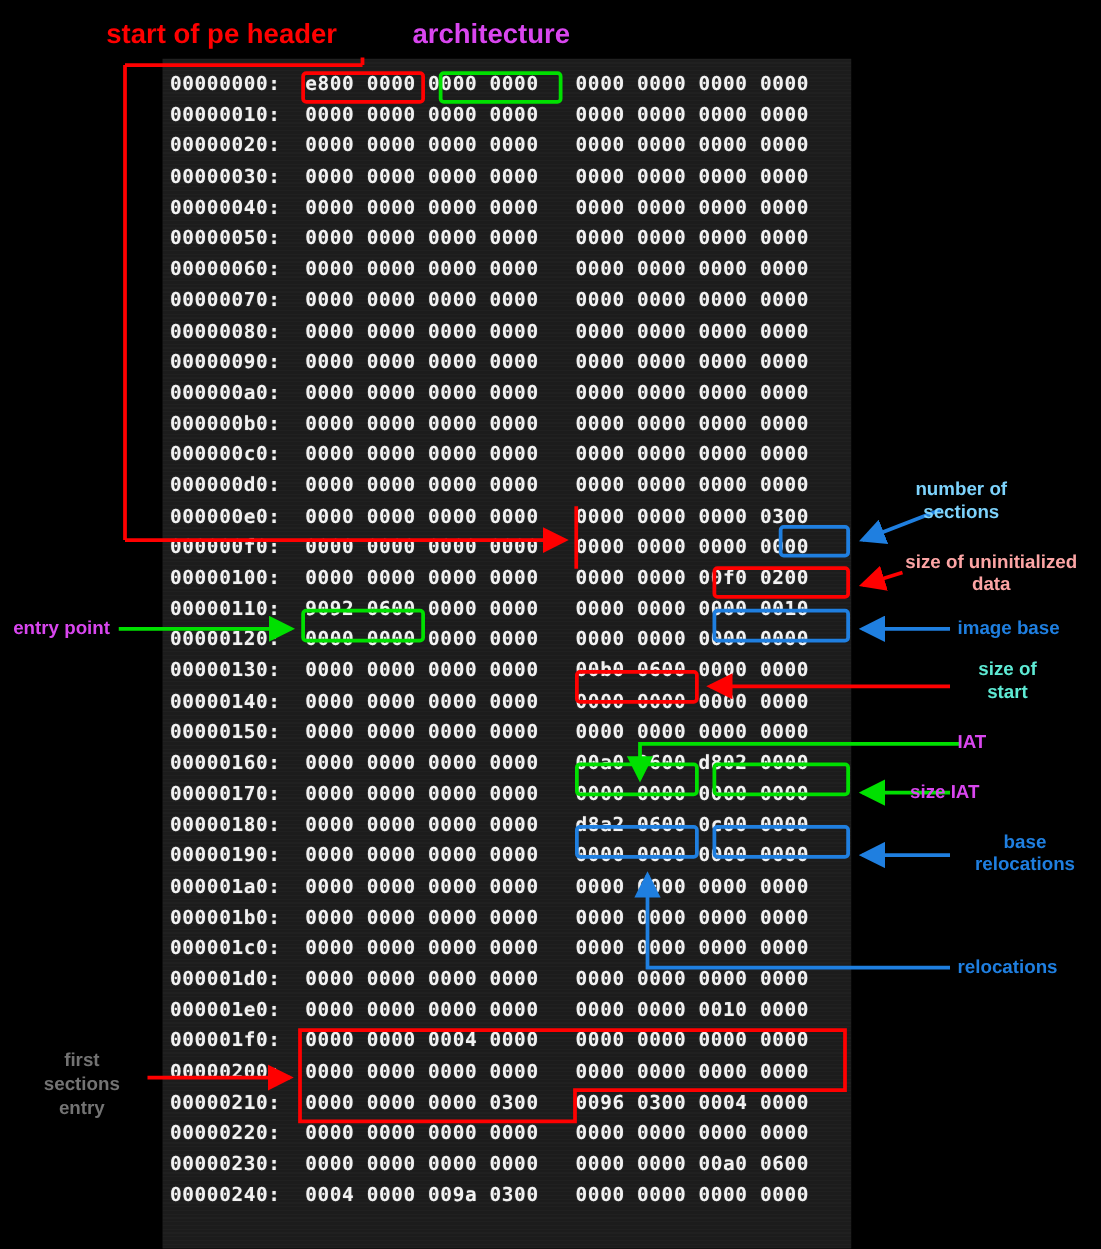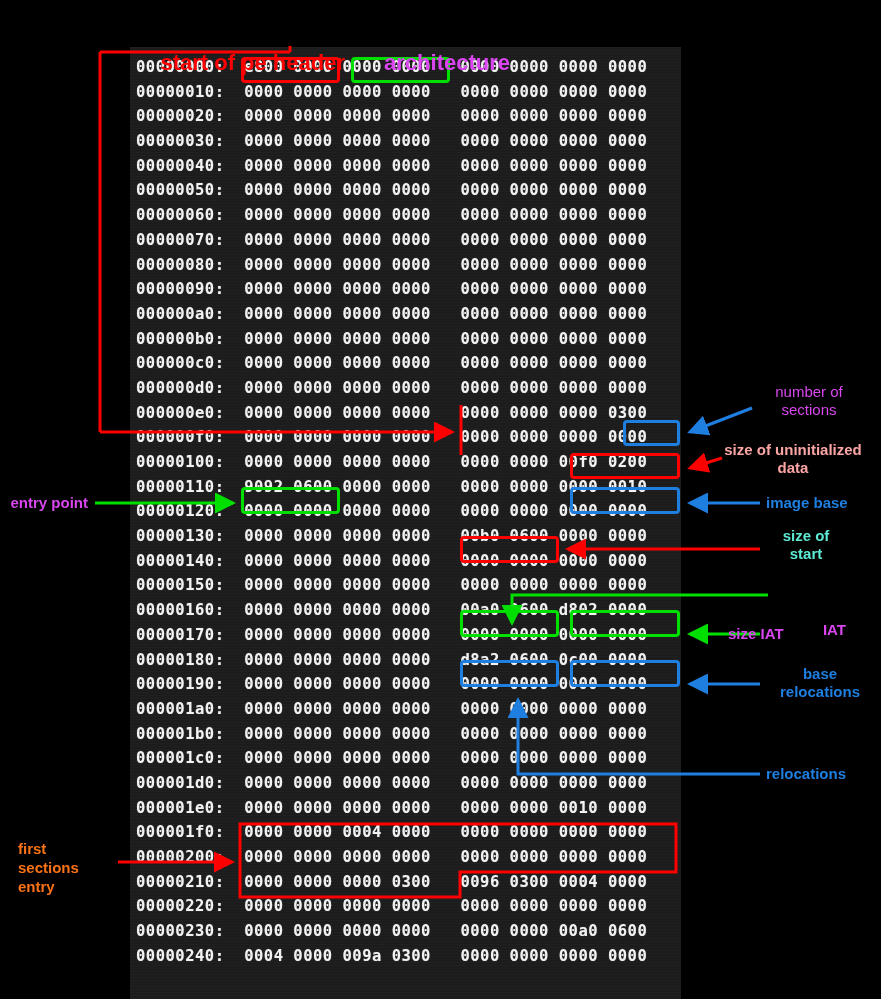--- a/index.html
+++ b/index.html
@@ -43,21 +43,21 @@
   .hexrow.partial { height: 8px; line-height: 8px; overflow:hidden; color:#3a3a88; }
   .lbl {
     position: absolute;
     font-family: "Liberation Sans", sans-serif;
     font-weight: 700;
     line-height: 1.08;
   }
   .lbl.red   { color:#ff0000; }
   .lbl.green { color:#d946ef; }
   .lbl.blue  { color:#1f7fe0; }
-  .ctr { text-align:right;margin-top:36px; }
+  .ctr { text-align:left; }
   .rgt { text-align:right; }
   .lft { text-align:left; }
 
   
   .hl {
     position:absolute;
     border: 3px solid #ff0000;
     border-radius: 4px;
     background: transparent;
   }
@@ -197,23 +197,23 @@
 
     <g fill="none" stroke="#ff0000" stroke-width="3">
       <path d="M 240 824 L 676 824 L 676 872 L 460 872 L 460 897 L 240 897 Z"></path>
     </g>
   </svg>
 
   <div class="lbl red ctr" style="left:85px; top:15px; width:260px; font-size:22px;">start of pe header</div>
 
   <div class="lbl green ctr" style="left:330px; top:15px; width:180px; font-size:22px;">architecture</div>
 
-  <div style="position:absolute; left:744px; top:383px; width:130px;
-              font-family:'Liberation Sans',sans-serif; font-weight:400;
-              font-size:15px; line-height:1.2; color:#d946ef; text-align:center;">
+  <div style="position:absolute; left:704px; top:383px; width:130px;
+              font-family:'Liberation Sans',sans-serif; font-weight:700;
+              font-size:15px; line-height:1.2; color:#7dd3fc; text-align:center;">
     <div>number of</div>
     <div>sections</div>
   </div>
 
   <div style="position:absolute; left:705px; top:441px; width:176px;
               font-family:'Liberation Sans',sans-serif; font-weight:700;
               font-size:15px; line-height:1.2; color:#fca5a5; text-align:center;">
     <div>size of uninitialized</div>
     <div>data</div>
   </div>
@@ -237,19 +237,19 @@
               font-family:'Liberation Sans',sans-serif; font-weight:700;
               font-size:15px; line-height:1.2; color:#1f7fe0; text-align:center;">
     <div>base</div>
     <div>relocations</div>
   </div>
 
   <div class="lbl blue lft" style="left:766px; top:766px; width:120px; font-size:15px;">relocations</div>
 
   <div style="position:absolute; left:18px; top:840px; width:95px;
               font-family:'Liberation Sans',sans-serif; font-weight:700;
-              font-size:15px; line-height:1.25; color:#f97316; ">
+              font-size:15px; line-height:1.25; color:#737373; text-align:center;">
     <div>first</div>
     <div>sections</div>
     <div>entry</div>
   </div>
 
 </div>
 
 </body></html>

